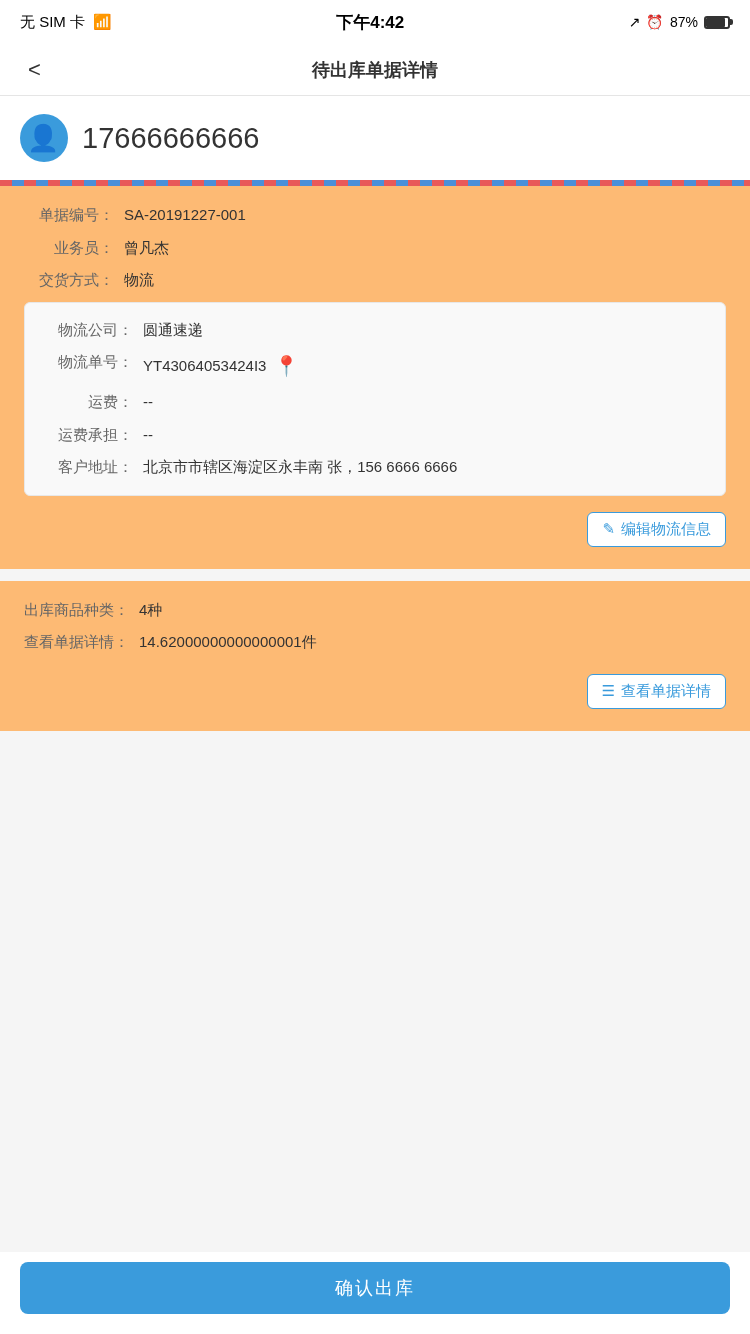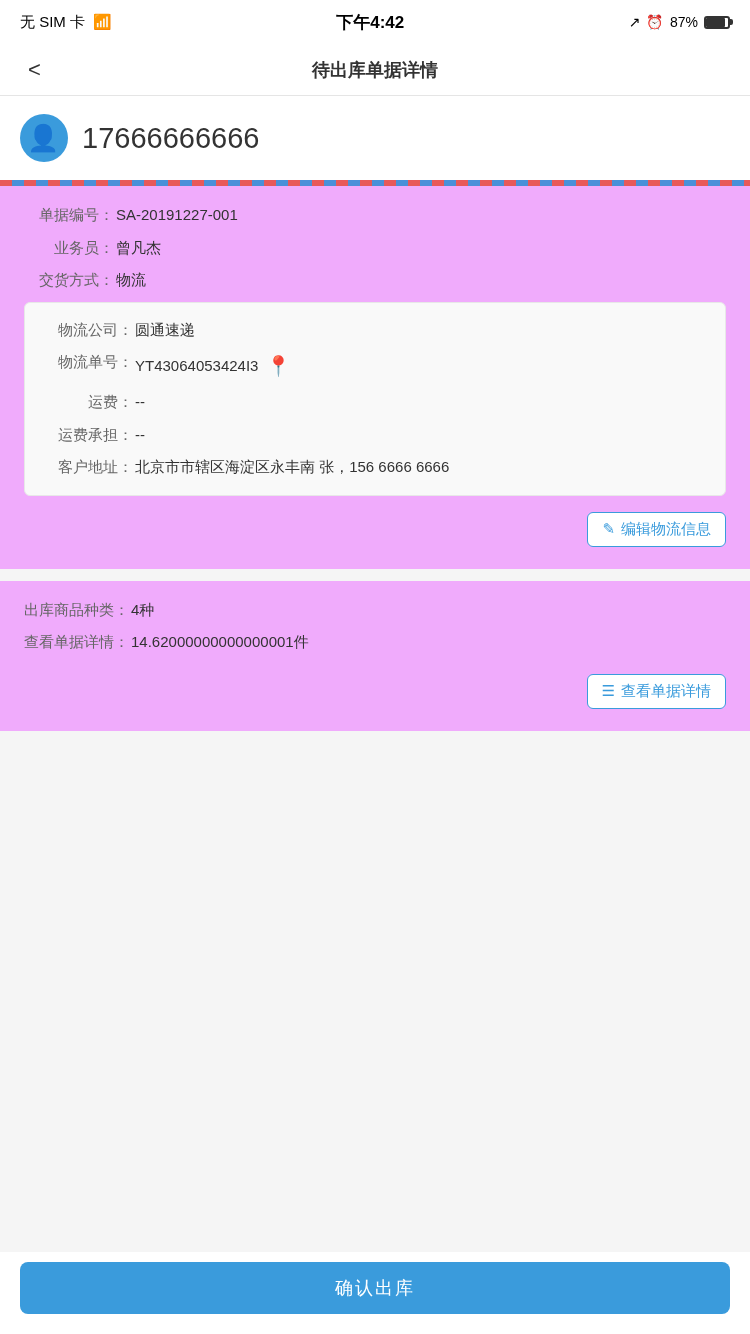--- a/index.html
+++ b/index.html
@@ -96,21 +96,21 @@
       background: repeating-linear-gradient(
         90deg,
         #e85959 0px, #e85959 12px,
         #4a90d9 12px, #4a90d9 24px
       );
       margin: 0;
     }
 
     
     .section-white {
-      background: #f0abfc;
+      background: #fdba74;
       padding: 18px 24px;
     }
     .section-gap {
       height: 12px;
       background: #f5f5f5;
     }
     .section-card {
       background: #f9f9f9;
       border: 1px solid #e8e8e8;
       border-radius: 6px;
@@ -127,21 +127,21 @@
     }
     .info-row:last-child { margin-bottom: 0; }
     .info-label {
       color: #666;
       min-width: 90px;
       text-align: right;
       flex-shrink: 0;
     }
     .info-value {
       color: #333;
-      margin-left: 2px;
+      margin-left: 10px;
       flex: 1;
     }
 
     .tracking-row {
       display: flex;
       align-items: center;
     }
     .location-icon {
       color: #3a9bdc;
       font-size: 20px;

